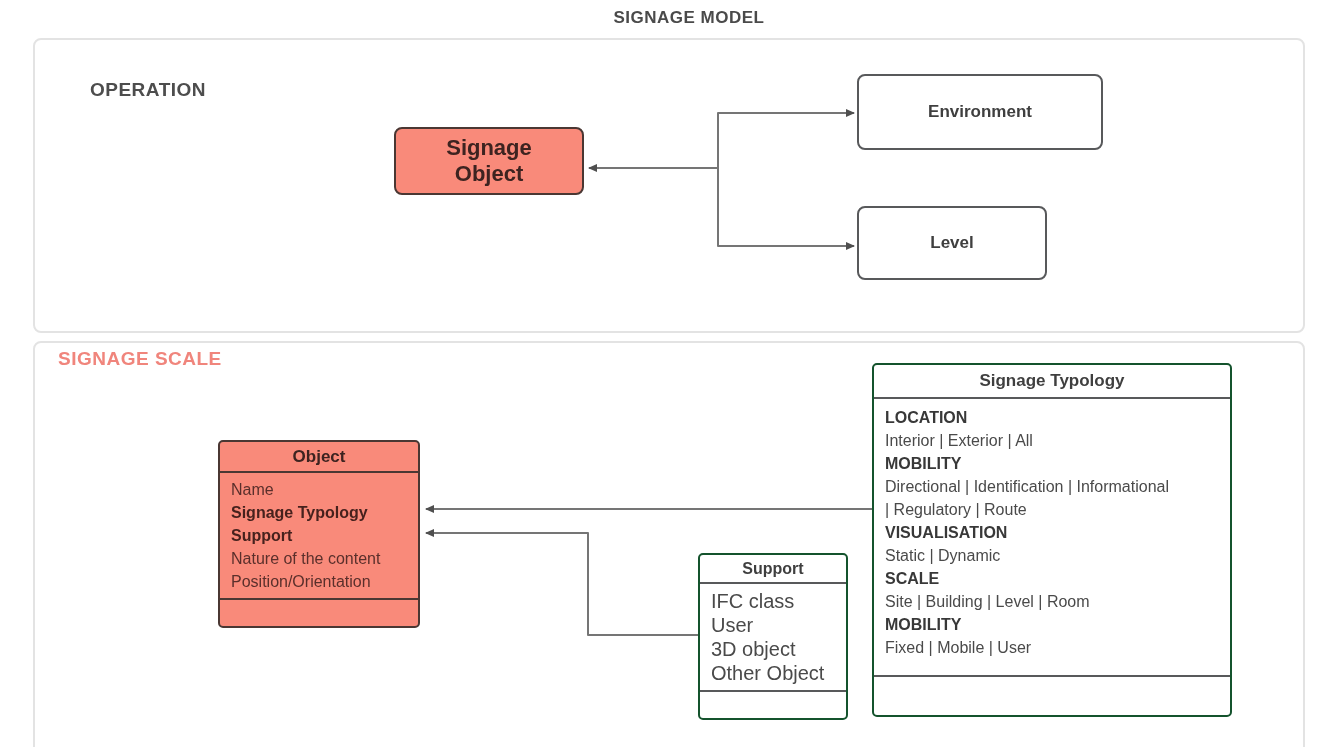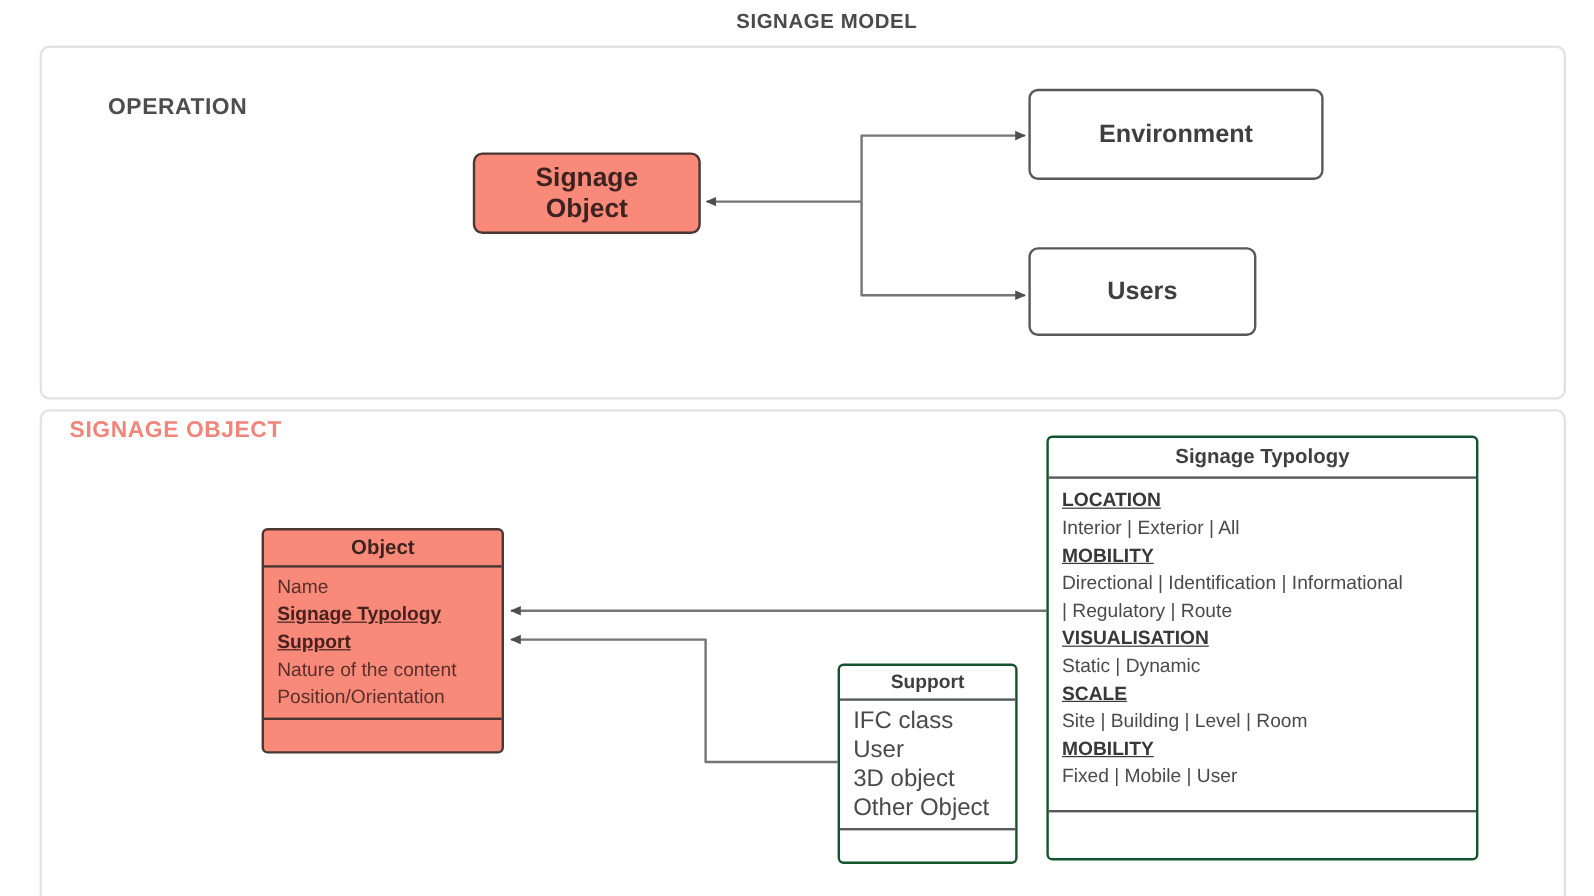--- a/index.html
+++ b/index.html
@@ -33,38 +33,38 @@
     align-items:center; justify-content:center;
     font-weight:bold; text-align:center;
   }
   .node-salmon {
     left:394px; top:127px; width:190px; height:68px;
     background:#f98a7a; border:2px solid #4a3733; border-radius:8px;
     font-size:22px; line-height:1.2; color:#3d2320;
   }
   .node-white {
     background:#ffffff; border:2px solid #58595b; border-radius:8px;
-    font-size:21px; color:#3f3f3f;
+    font-size:17px; color:#3f3f3f;
   }
   .node-environment { left:857px; top:74px;  width:246px; height:76px; }
   .node-users       { left:857px; top:206px; width:190px; height:74px; }
 
   .entity {
     position:absolute; display:flex; flex-direction:column;
     background:#ffffff; border:2px solid #14532d; border-radius:5px;
   }
   .entity-header {
     flex:0 0 auto; text-align:center; font-weight:bold;
     padding:5px 4px 4px 4px; border-bottom:2px solid #58595b;
     color:#3f3f3f;
   }
   .entity-body { flex:1 1 auto; padding:5px 11px; color:#4a4a4a; }
   .entity-footer { flex:0 0 auto; border-top:2px solid #58595b; }
   .erow { white-space:nowrap; }
-  .erow.b { font-weight:bold; color:#383838;text-decoration:underline; }
+  .erow.b { font-weight:bold; color:#383838; }
 
   .entity-object {
     left:218px; top:440px; width:202px; height:188px;
     background:#f98a7a; border-color:#4a3733;
   }
   .entity-object .entity-header {
     border-color:#4a3733; color:#3d2320; font-size:17px;
   }
   .entity-object .entity-body { font-size:16px; line-height:23px; color:#5a2f2b; }
   .entity-object .erow.b { color:#46211d; }
@@ -84,21 +84,21 @@
 <body>
 
 <div class="canvas">
 
   <div class="diagram-title">SIGNAGE MODEL</div>
 
   <div class="section section-operation"></div>
   <div class="section section-signage"></div>
 
   <div class="section-label operation-label">OPERATION</div>
-  <div class="section-label signage-label">SIGNAGE OBJECT</div>
+  <div class="section-label signage-label">SIGNAGE SCALE</div>
 
   <svg class="connectors" width="1328" height="747" viewBox="0 0 1328 747">
     <defs>
       <marker id="arrow" markerWidth="10" markerHeight="9" refX="8" refY="4" orient="auto" markerUnits="userSpaceOnUse">
         <path d="M0,0 L9,4 L0,8 Z" fill="#4f4f4f"></path>
       </marker>
     </defs>
     <g fill="none" stroke="#757575" stroke-width="2" stroke-linejoin="round">
       <path d="M718,168 L718,113 L854,113" marker-end="url(#arrow)"></path>
       <path d="M718,168 L718,246 L854,246" marker-end="url(#arrow)"></path>
@@ -107,21 +107,21 @@
       <path d="M698,635 L588,635 L588,533 L426,533" marker-end="url(#arrow)"></path>
     </g>
   </svg>
 
   <div class="node node-salmon">
     <span>Signage</span>
     <span>Object</span>
   </div>
 
   <div class="node node-white node-environment">Environment</div>
-  <div class="node node-white node-users">Users</div>
+  <div class="node node-white node-users">Level</div>
 
   <div class="entity entity-object">
     <div class="entity-header">Object</div>
     <div class="entity-body">
       <div class="erow">Name</div>
       <div class="erow b">Signage Typology</div>
       <div class="erow b">Support</div>
       <div class="erow">Nature of the content</div>
       <div class="erow">Position/Orientation</div>
     </div>

